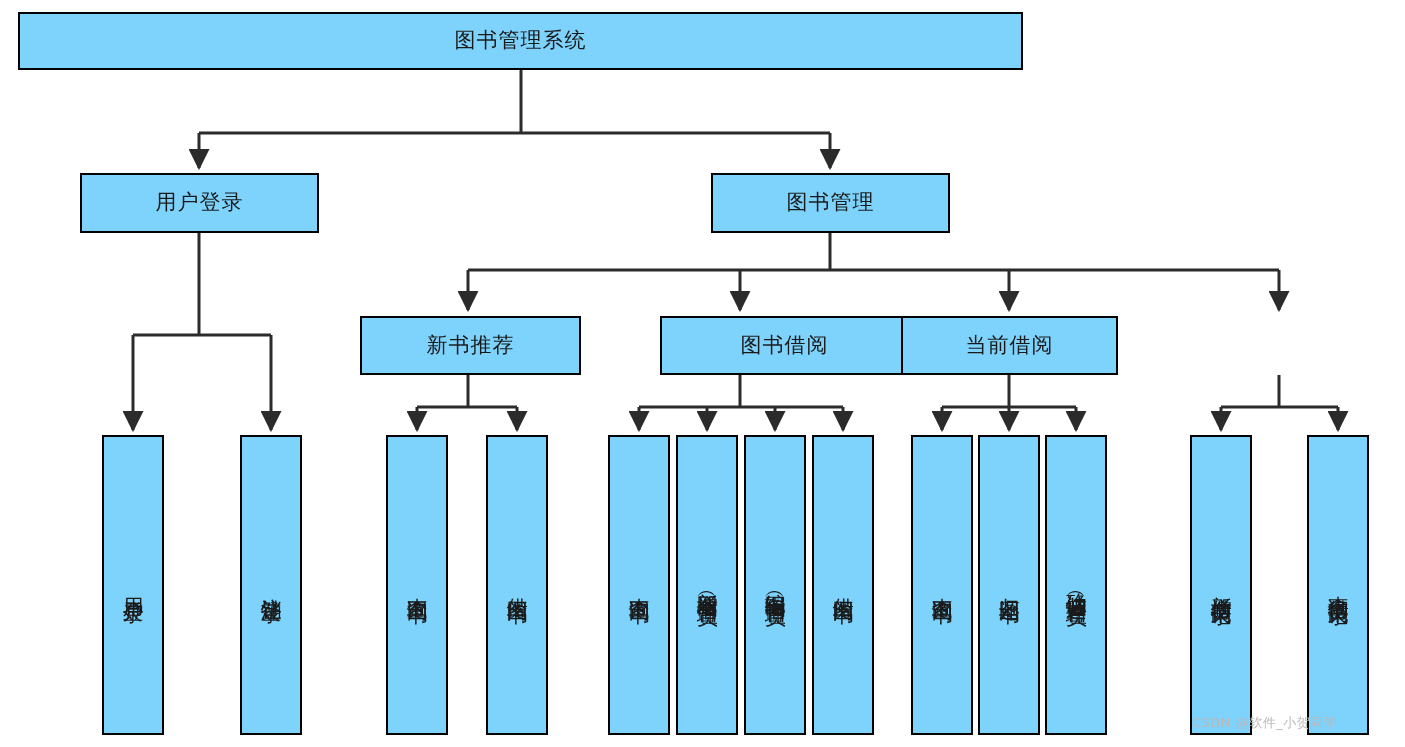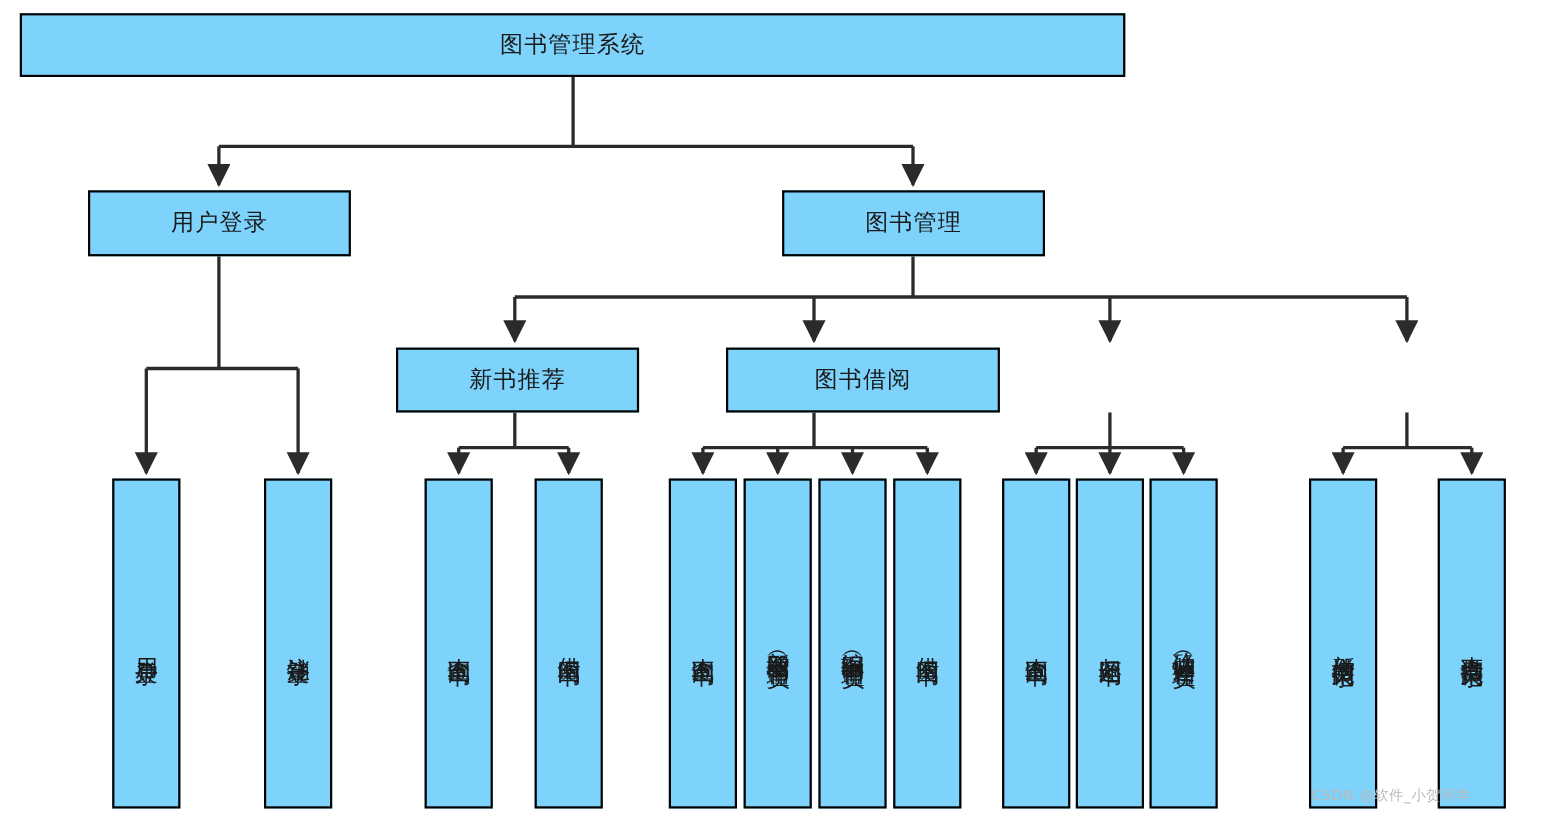--- a/index.html
+++ b/index.html
@@ -126,20 +126,23 @@
   <div class="node node-h" style="left:711px; top:173px; width:239px; height:60px;">
     <span>图书管理</span>
   </div>
 
   <div class="node node-h" style="left:360px; top:316px; width:221px; height:59px;">
     <span>新书推荐</span>
   </div>
   <div class="node node-h" style="left:632px; top:316px; width:249px; height:59px;margin-left:28px;">
     <span>图书借阅</span>
   </div>
+  <div class="node node-h" style="left:901px; top:316px; width:217px; height:59px;">
+    <span>当前借阅</span>
+  </div>
 
   <div class="node node-v" style="left:102px; top:435px; width:62px; height:300px;">
     <span>用户登录</span>
   </div>
   <div class="node node-v" style="left:240px; top:435px; width:62px; height:300px;">
     <span>注销登录</span>
   </div>
 
   <div class="node node-v" style="left:386px; top:435px; width:62px; height:300px;">
     <span>查询图书</span>

